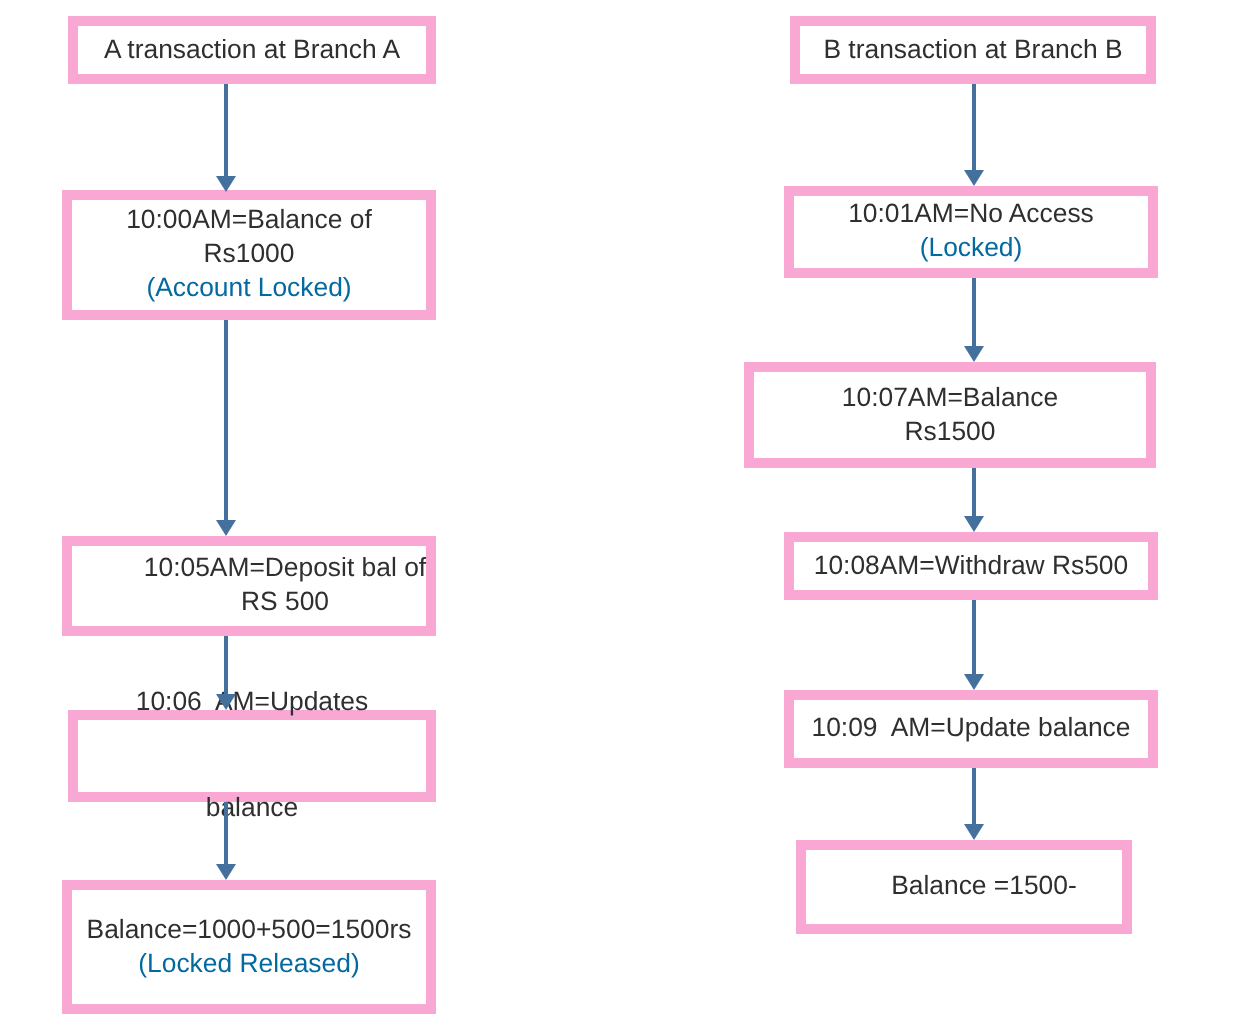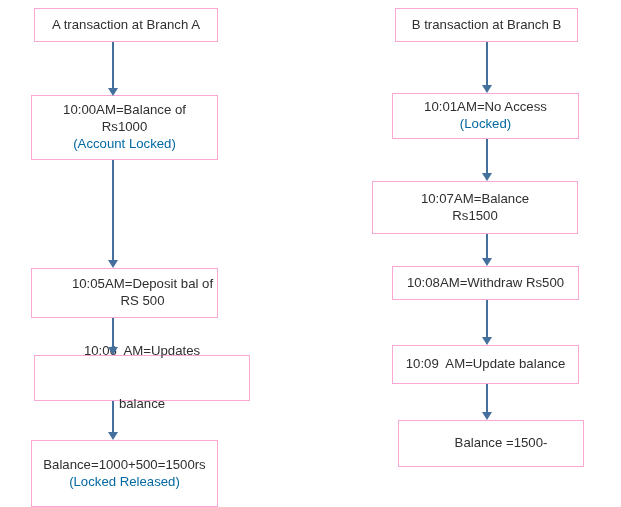--- a/index.html
+++ b/index.html
@@ -11,21 +11,21 @@
     position: relative;
     width: 621px;
     height: 507px;
     background: #ffffff;
     overflow: hidden;
     font-family: "Liberation Sans", sans-serif;
   }
   .node {
     position: absolute;
     box-sizing: border-box;
-    border: 1px solid #f9a8d4;
+    border: 5px solid #f9a8d4;
     background: #ffffff;
     display: flex;
     flex-direction: column;
     align-items: center;
     justify-content: center;
     text-align: center;
     line-height: 1.28;
     font-size: 13.2px;
     color: #2f2f2f;
     padding: 2px 4px;
@@ -60,21 +60,21 @@
     </div>
     <div class="node" style="left: 31px; top: 95px; width: 187px; height: 65px;">
       <span class="line">10:00AM=Balance of</span>
       <span class="line">Rs1000</span>
       <span class="line alert">(Account Locked)</span>
     </div>
     <div class="node" style="left: 31px; top: 268px; width: 187px; height: 50px; padding-left: 40px;">
       <span class="line"><span class="">10:05AM=Deposit </span><span class="misspelled">bal</span><span class=""> of</span></span>
       <span class="line">RS 500</span>
     </div>
-    <div class="node" style="left: 34px; top: 355px; width: 216px; height: 46px; gap: 36px;">
+    <div class="node" style="left: 34px; top: 355px; width: 184px; height: 46px; gap: 36px;">
       <span class="line">10:06  AM=Updates</span>
       <span class="line">balance</span>
     </div>
     <div class="node" style="left: 31px; top: 440px; width: 187px; height: 67px; align-items: center;">
       <span class="line">Balance=1000+500=1500rs</span>
       <span class="line alert">(Locked Released)</span>
     </div>
     <div class="connector" style="left: 112px; top: 42px; height: 46px;"></div>
     <div class="arrowhead" style="left: 108px; top: 88px;"></div>
     <div class="connector" style="left: 112px; top: 160px; height: 100px;"></div>
@@ -93,21 +93,21 @@
     <div class="node" style="left: 372px; top: 181px; width: 206px; height: 53px;">
       <span class="line">10:07AM=Balance</span>
       <span class="line">Rs1500</span>
     </div>
     <div class="node" style="left: 392px; top: 266px; width: 187px; height: 34px;">
       <span class="line">10:08AM=Withdraw Rs500</span>
     </div>
     <div class="node" style="left: 392px; top: 345px; width: 187px; height: 39px;">
       <span class="line">10:09  AM=Update balance</span>
     </div>
-    <div class="node" style="left: 398px; top: 420px; width: 186px; height: 47px; padding-left: 24px;">
+    <div class="node" style="left: 398px; top: 420px; width: 168px; height: 47px; padding-left: 24px;">
       <span class="line">Balance =1500-</span>
     </div>
     <div class="connector" style="left: 486px; top: 42px; height: 43px;"></div>
     <div class="arrowhead" style="left: 482px; top: 85px;"></div>
     <div class="connector" style="left: 486px; top: 139px; height: 34px;"></div>
     <div class="arrowhead" style="left: 482px; top: 173px;"></div>
     <div class="connector" style="left: 486px; top: 234px; height: 24px;"></div>
     <div class="arrowhead" style="left: 482px; top: 258px;"></div>
     <div class="connector" style="left: 486px; top: 300px; height: 37px;"></div>
     <div class="arrowhead" style="left: 482px; top: 337px;"></div>

